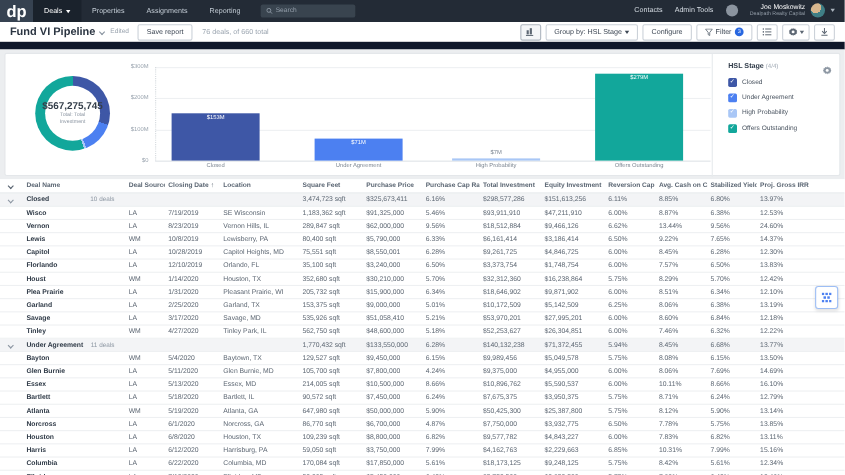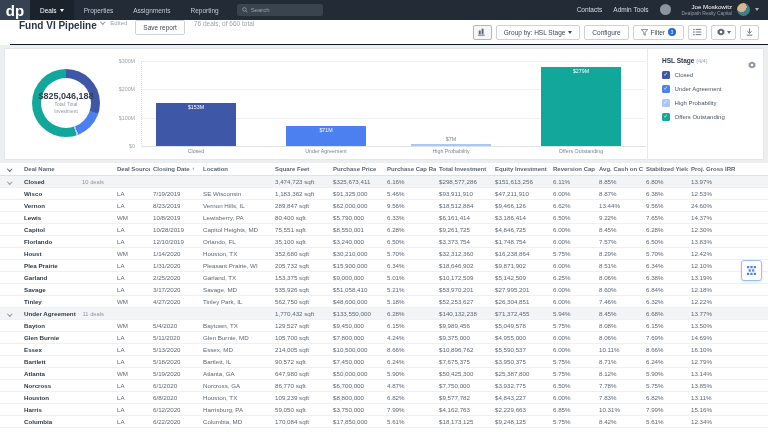--- a/index.html
+++ b/index.html
@@ -23,22 +23,22 @@
   .navlink { font-size:6.5px; color:#d6dde4; cursor:pointer; white-space:nowrap; }
   .notif-circle { width:11px; height:11px; border-radius:50%; background:#8b949f; }
   .userblock { display:flex; align-items:center; gap:5px; cursor:pointer; }
   .usertext { text-align:right; line-height:1.25; }
   .username { font-size:6.2px; color:#fff; }
   .userorg { font-size:4.8px; color:#939da8; }
   .avatar { width:13px; height:13px; border-radius:50%;
     background:radial-gradient(circle at 35% 30%, #d8b78e 0 40%, #3f7f86 41% 100%); }
 
   
-  .toolbar { position:absolute; top:20px; left:10px; right:0; height:25px; background:#fff;
-    border-bottom:1px solid #0f172a; display:flex; padding:0 9px; }
+  .toolbar { position:absolute; top:20px; left:0; right:0; height:25px; background:#fff;
+    border-bottom:7px solid #0f172a; display:flex; align-items:center; padding:0 9px; }
   .page-title { font-size:10px; font-weight:bold; color:#2b3542; }
   .title-chev { margin-left:4px; color:#8d97a3; }
   .edited { font-size:6px; color:#9aa4af; margin-left:6px; }
   .btn { border:1px solid #ccd2d9; border-radius:2px; background:#fff; color:#3d4754;
     font-size:6.5px; height:15px; display:flex; align-items:center; gap:3px; padding:0 7px;
     cursor:pointer; white-space:nowrap; }
   .save-btn { margin-left:8px; }
   .deal-summary { font-size:6.5px; color:#9aa4af; margin-left:9px; }
   .toolbar-right { margin-left:auto; display:flex; align-items:center; gap:4px; }
   .iconbtn { width:19px; justify-content:center; padding:0; color:#5d6773; }
@@ -197,21 +197,21 @@
           <line x1="1" y1="10" x2="9" y2="10" stroke="#5d6773" stroke-width="1.3"></line>
         </svg>
       </button>
     </div>
   </div>
 
   <div class="chart-strip">
     <div class="chart-card">
       <div class="donut" id="donut" style="background: conic-gradient(rgb(62, 87, 166) 0%, rgb(62, 87, 166) 30%, rgb(76, 128, 241) 30%, rgb(76, 128, 241) 44%, rgb(169, 199, 246) 44%, rgb(169, 199, 246) 45%, rgb(18, 167, 155) 45%, rgb(18, 167, 155) 100%);">
         <div class="donut-hole">
-          <div class="donut-value">$825,046,188</div>
+          <div class="donut-value">$567,275,745</div>
           <div class="donut-sub">Total: Total Investment</div>
         </div>
       </div>
       <div class="plot" id="plot">
           <div class="gridline" style="top: 12px;"></div>
           <div class="ytick" style="top: 12px;">$300M</div>
           <div class="gridline" style="top: 40.3333px;"></div>
           <div class="ytick" style="top: 40.3333px;">$200M</div>
           <div class="gridline" style="top: 68.6667px;"></div>
           <div class="ytick" style="top: 68.6667px;">$100M</div>

